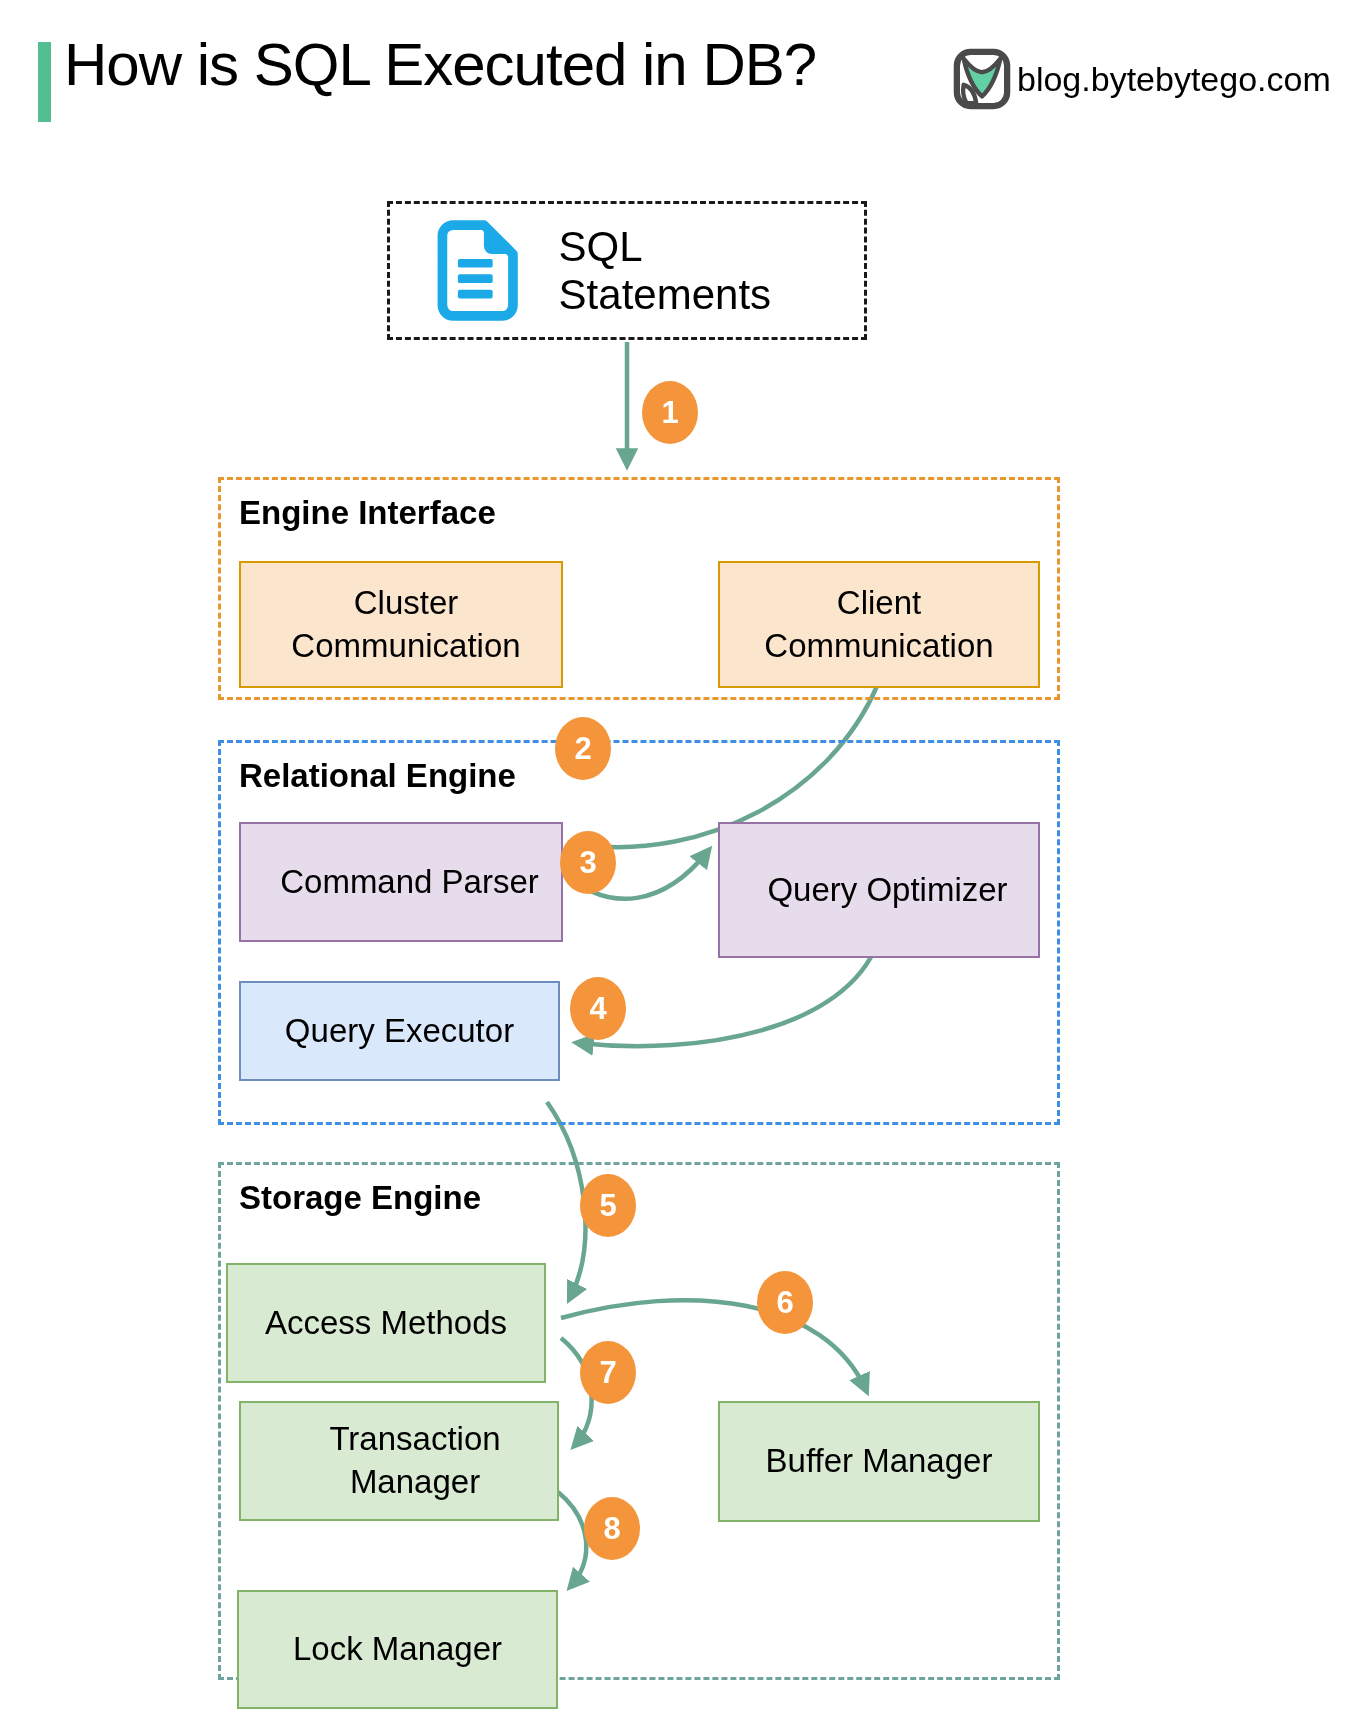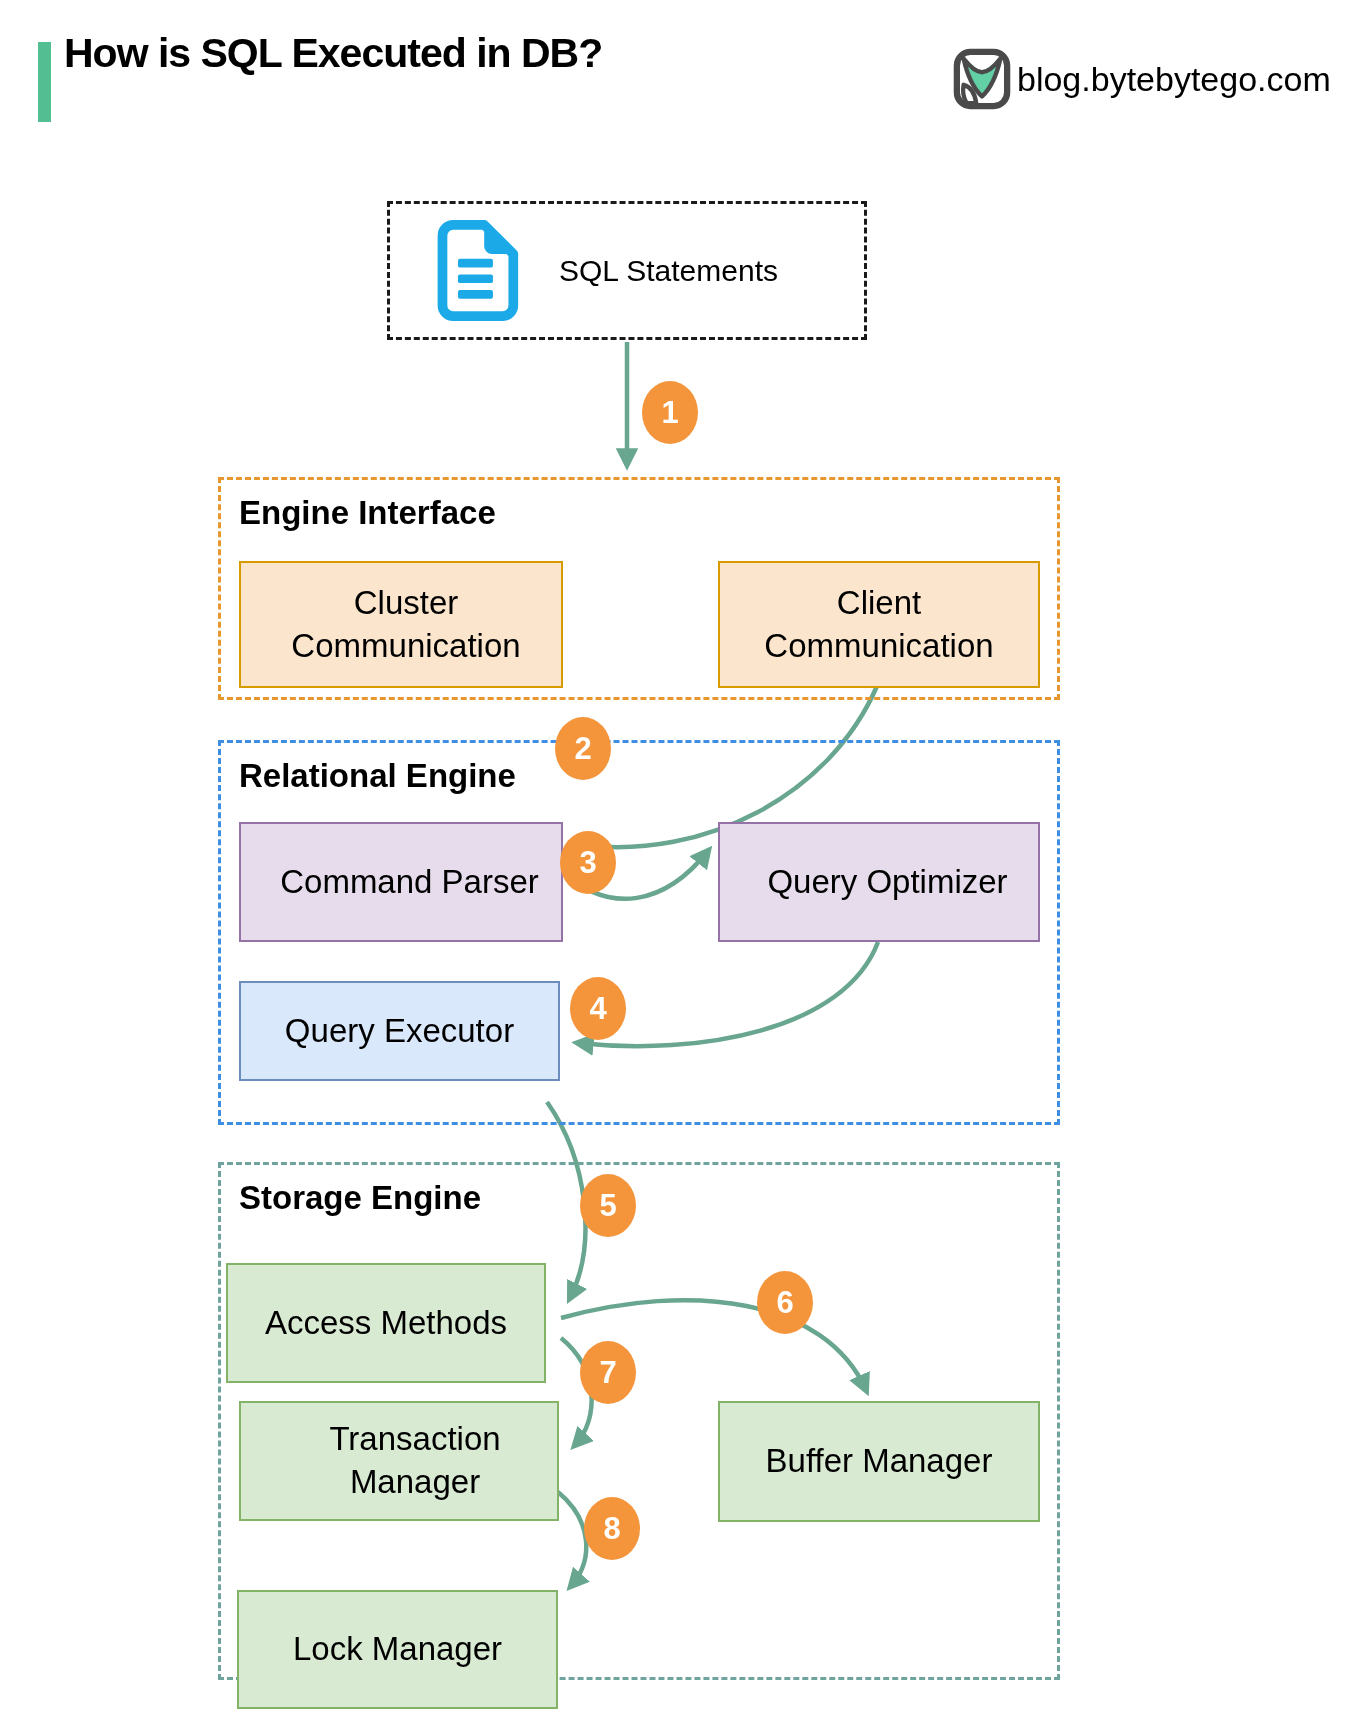--- a/index.html
+++ b/index.html
@@ -1,49 +1,49 @@
 <!DOCTYPE html>
 <html style="--accent-green: #52BE92; --arrow: #69A68F; --step-badge: #F4953B; --network-dash: #E8962E; --network-box-fill: #FCE5CD; --network-box-border: #D79B00; --relational-dash: #3E8EE4; --parser-fill: #E6DCEC; --parser-border: #9673A6; --executor-fill: #DAE8FC; --executor-border: #6C8EBF; --storage-dash: #6FA39E; --storage-box-fill: #D9EAD3; --storage-box-border: #82B366; --sql-doc-icon: #1BA9E8; --sql-box-dash: #1A1A1A; --logo-outline: #4A4A4A; --logo-mint: #63CFA4;"><head>
 <meta charset="utf-8">
 <style>
   html,body{margin:0;padding:0;background:#ffffff;}
   body{width:1360px;height:1722px;position:relative;font-family:"Liberation Sans","DejaVu Sans",sans-serif;color:#000;}
   .canvas{position:absolute;inset:0;overflow:hidden;}
 
   
   .accent-bar{position:absolute;left:38px;top:42px;width:13px;height:80px;background:var(--accent-green);}
-  .page-title{position:absolute;left:64px;top:30px;margin:0;font-size:41px;font-weight:700;letter-spacing:-1px;white-space:nowrap;}
+  .page-title{position:absolute;left:64px;top:30px;margin:0;font-size:60px;font-weight:400;letter-spacing:-1px;white-space:nowrap;}
   .logo{position:absolute;left:953px;top:47px;display:flex;align-items:center;gap:6px;}
   .logo svg{display:block;}
   .logo-text{font-size:34px;font-weight:400;letter-spacing:0px;white-space:nowrap;}
 
   
   .sql-box{position:absolute;left:387px;top:201px;width:480px;height:139px;border:3px dashed var(--sql-box-dash);
            box-sizing:border-box;display:flex;align-items:center;padding-left:36px;gap:36px;background:#fff;}
-  .sql-label{font-size:30px;}
+  .sql-label{font-size:42px;}
 
   
   .container{position:absolute;border:3.5px dashed;box-sizing:border-box;background:transparent;}
   .container .sec-label{position:absolute;left:18px;top:14px;font-size:33px;font-weight:700;}
   .network{left:218px;top:477px;width:842px;height:223px;border-color:var(--network-dash);}
   .relational{left:218px;top:740px;width:842px;height:385px;border-color:var(--relational-dash);}
   .storage{left:218px;top:1162px;width:842px;height:518px;border-color:var(--storage-dash);}
 
   
   .box{position:absolute;box-sizing:border-box;border:2px solid;display:flex;align-items:center;justify-content:center;
        text-align:center;font-size:33px;line-height:1.3;padding:0 12px;}
   .peach{background:var(--network-box-fill);border-color:var(--network-box-border);}
   .purple{background:var(--parser-fill);border-color:var(--parser-border);padding-left:29px;}
   .bluebox{background:var(--executor-fill);border-color:var(--executor-border);}
   .greenbox{background:var(--storage-box-fill);border-color:var(--storage-box-border);}
 
   .cluster-comm{left:239px;top:561px;width:324px;height:127px;padding-left:22px;}
   .client-comm{left:718px;top:561px;width:322px;height:127px;}
   .command-parser{left:239px;top:822px;width:324px;height:120px;}
-  .query-optimizer{left:718px;top:822px;width:322px;height:120px;}
+  .query-optimizer{left:718px;top:822px;width:322px;height:136px;}
   .query-executor{left:239px;top:981px;width:321px;height:100px;}
   .access-methods{left:226px;top:1263px;width:320px;height:120px;}
   .transaction-manager{left:239px;top:1401px;width:320px;height:120px;padding-left:44px;}
   .buffer-manager{left:718px;top:1401px;width:322px;height:121px;}
   .lock-manager{left:237px;top:1590px;width:321px;height:119px;}
 
   
   svg.arrows{position:absolute;left:0;top:0;pointer-events:none;}
   svg.arrows path.flow{fill:none;stroke:var(--arrow);stroke-width:4.5px;}
   svg.arrows marker path{fill:var(--arrow);stroke:none;}

